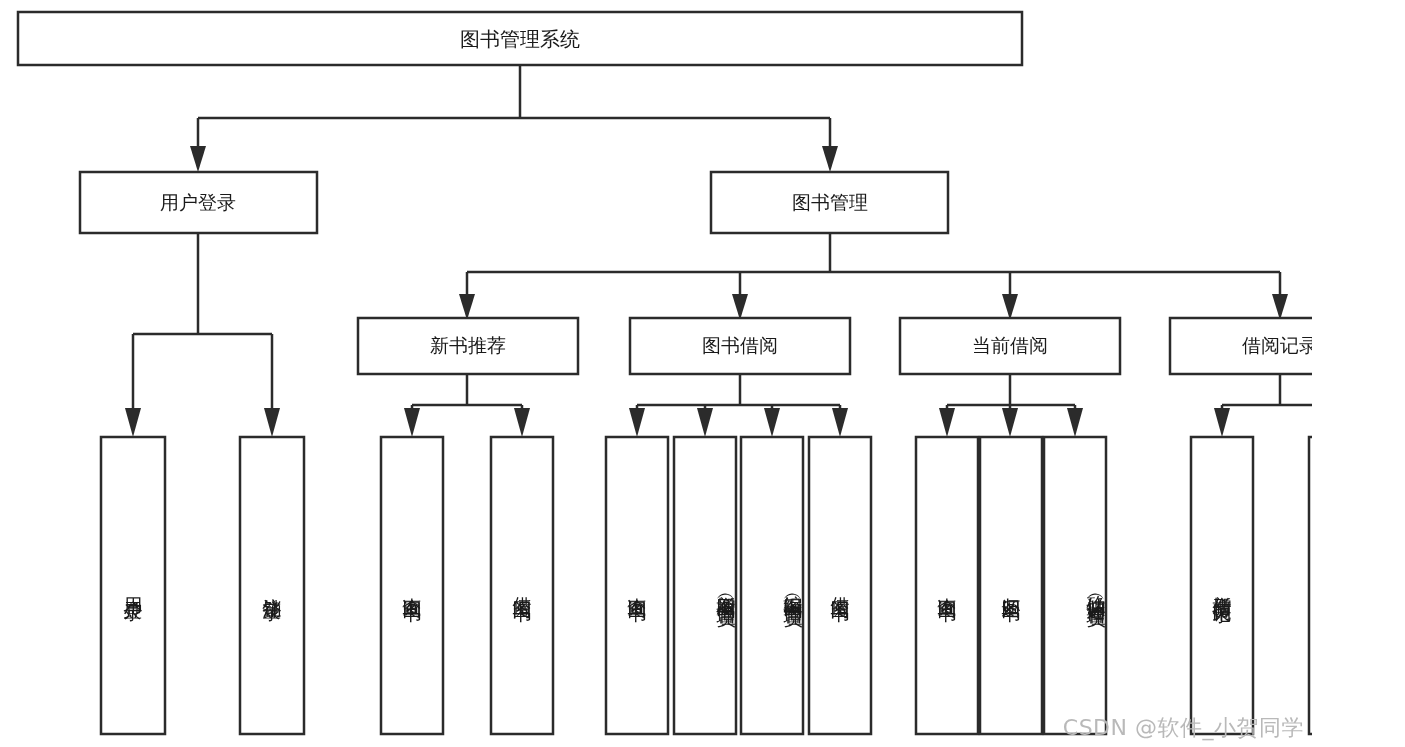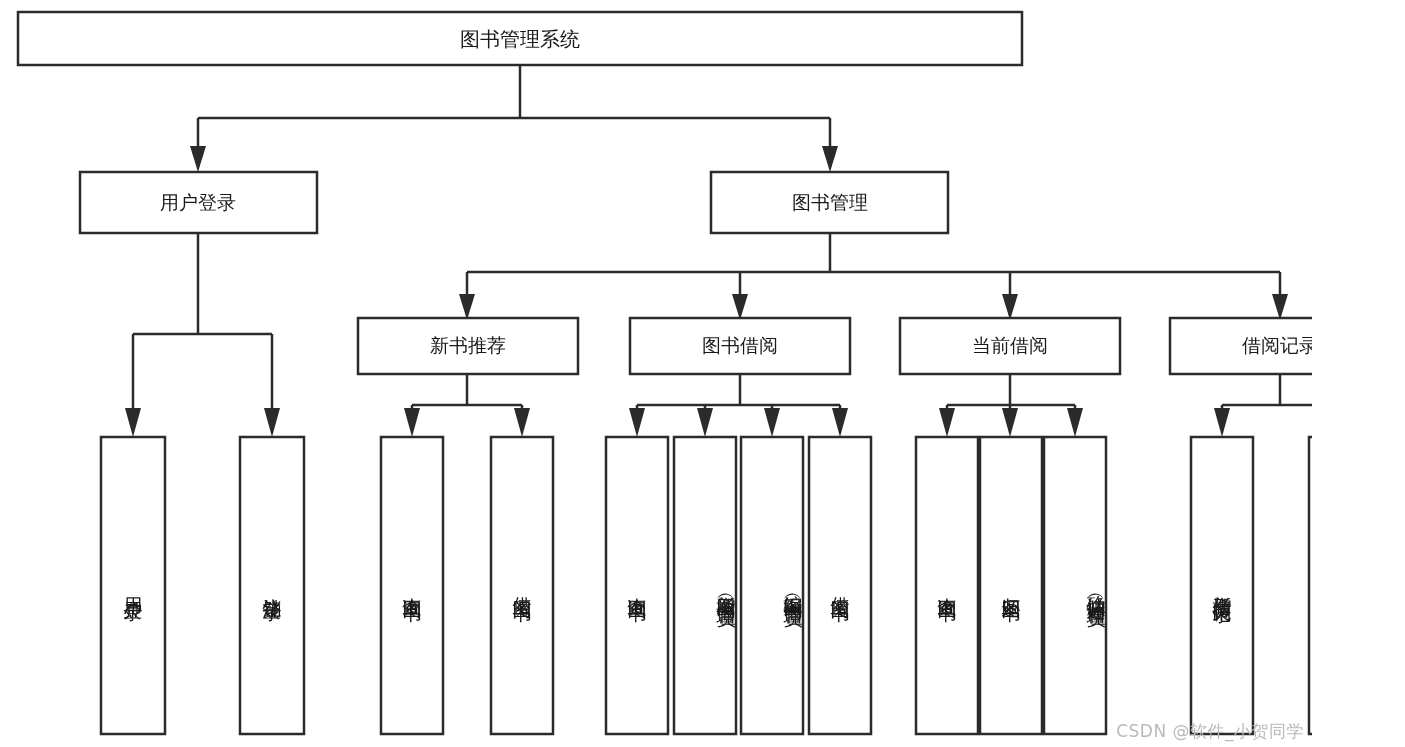--- a/index.html
+++ b/index.html
@@ -65,21 +65,21 @@
     justify-content: center;
     white-space: nowrap;
     pointer-events: none;
     user-select: none;
   }
   .watermark {
     position: absolute;
     right: 8px;
     bottom: 4px;
     font-family: "DejaVu Sans", "Liberation Sans", sans-serif;
-    font-size: 17px;
+    font-size: 22px;
     color: #b9b9b9;
     letter-spacing: 0.5px;
     white-space: nowrap;
     user-select: none;
   }
 </style>
 </head>
 <body>
 
 <div id="diagram-root">

